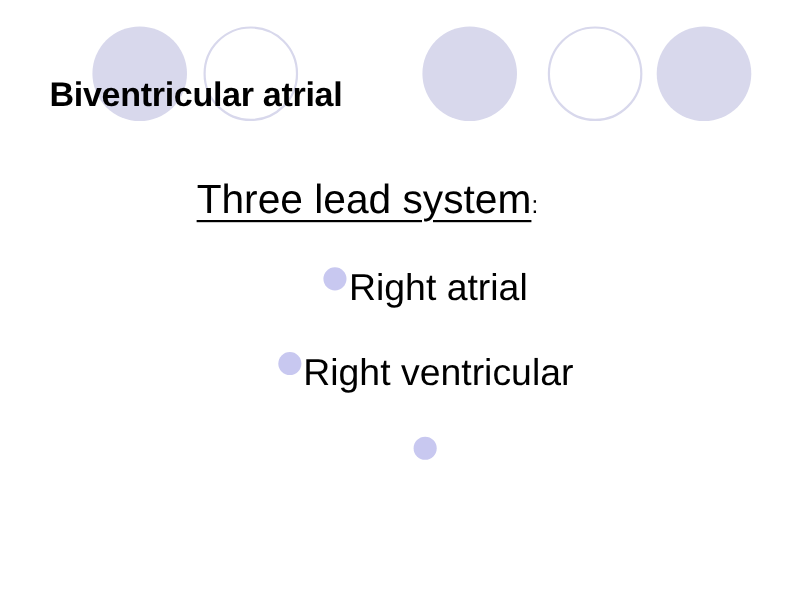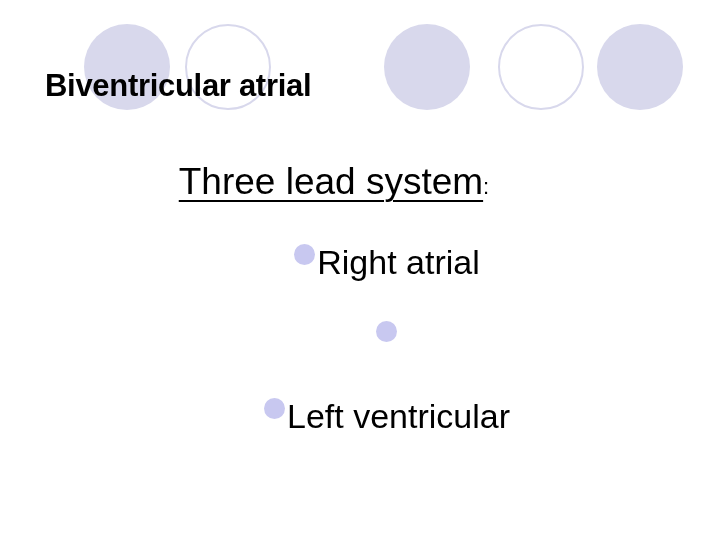--- a/index.html
+++ b/index.html
@@ -48,17 +48,17 @@
 <div class="title">Biventricular atrial</div>
 
 <div class="subtitle">
   <span class="u">Three lead system</span><span class="colon">:</span>
 </div>
 
 <div class="bullet" style="top:240px">
   <span class="dot"></span><span>Right atrial</span>
 </div>
 <div class="bullet" style="top:317px">
-  <span class="dot"></span>
+  <span class="dot"></span><span>Right ventricular</span>
 </div>
 <div class="bullet" style="top:394px">
-  <span class="dot"></span><span>Left ventricular</span>
+  <span class="dot"></span>
 </div>
 
 </body></html>

